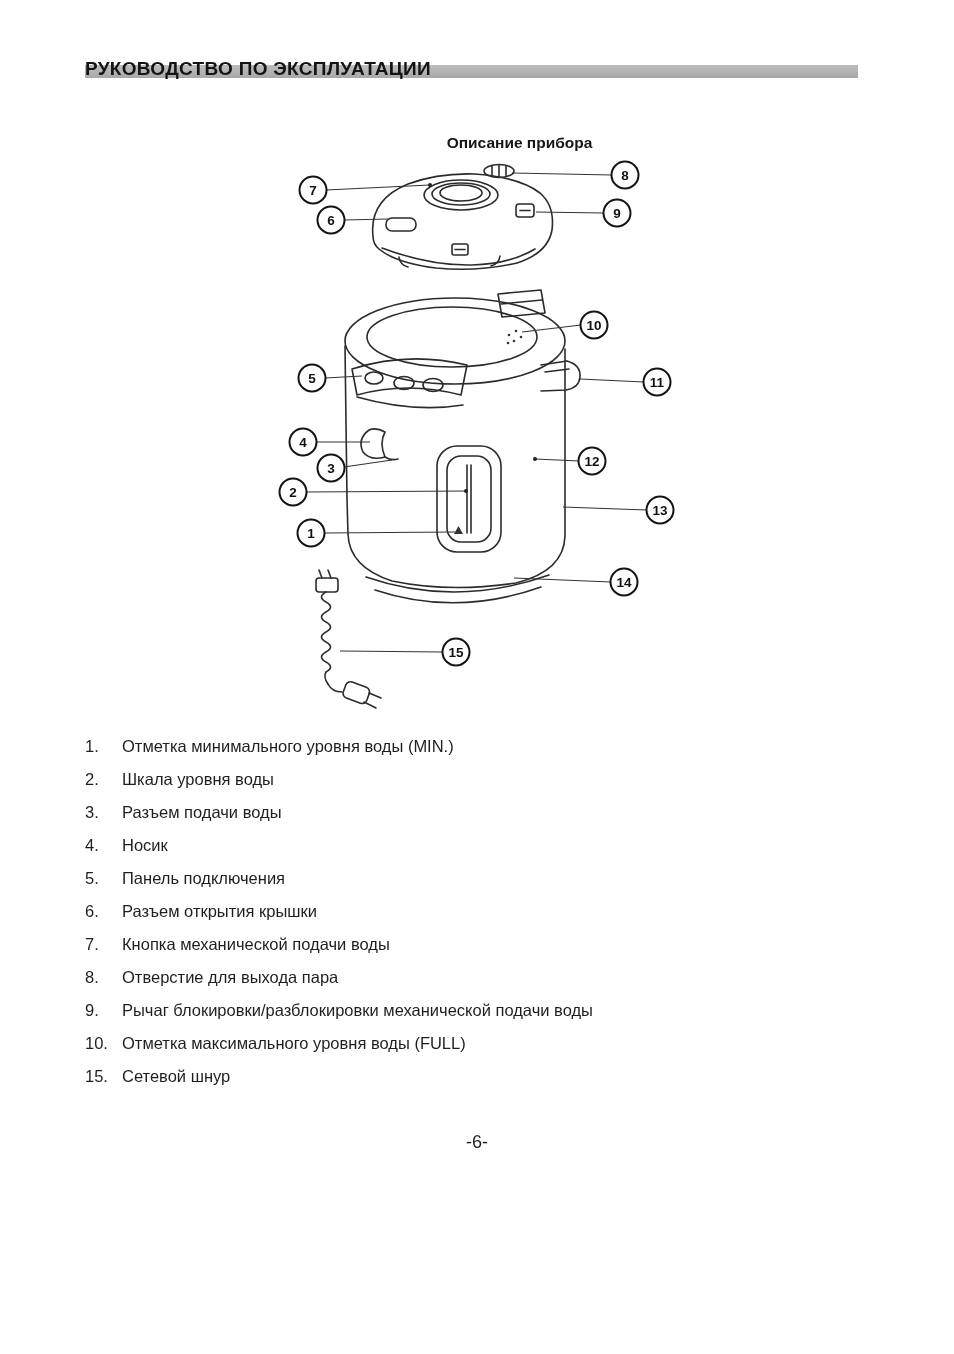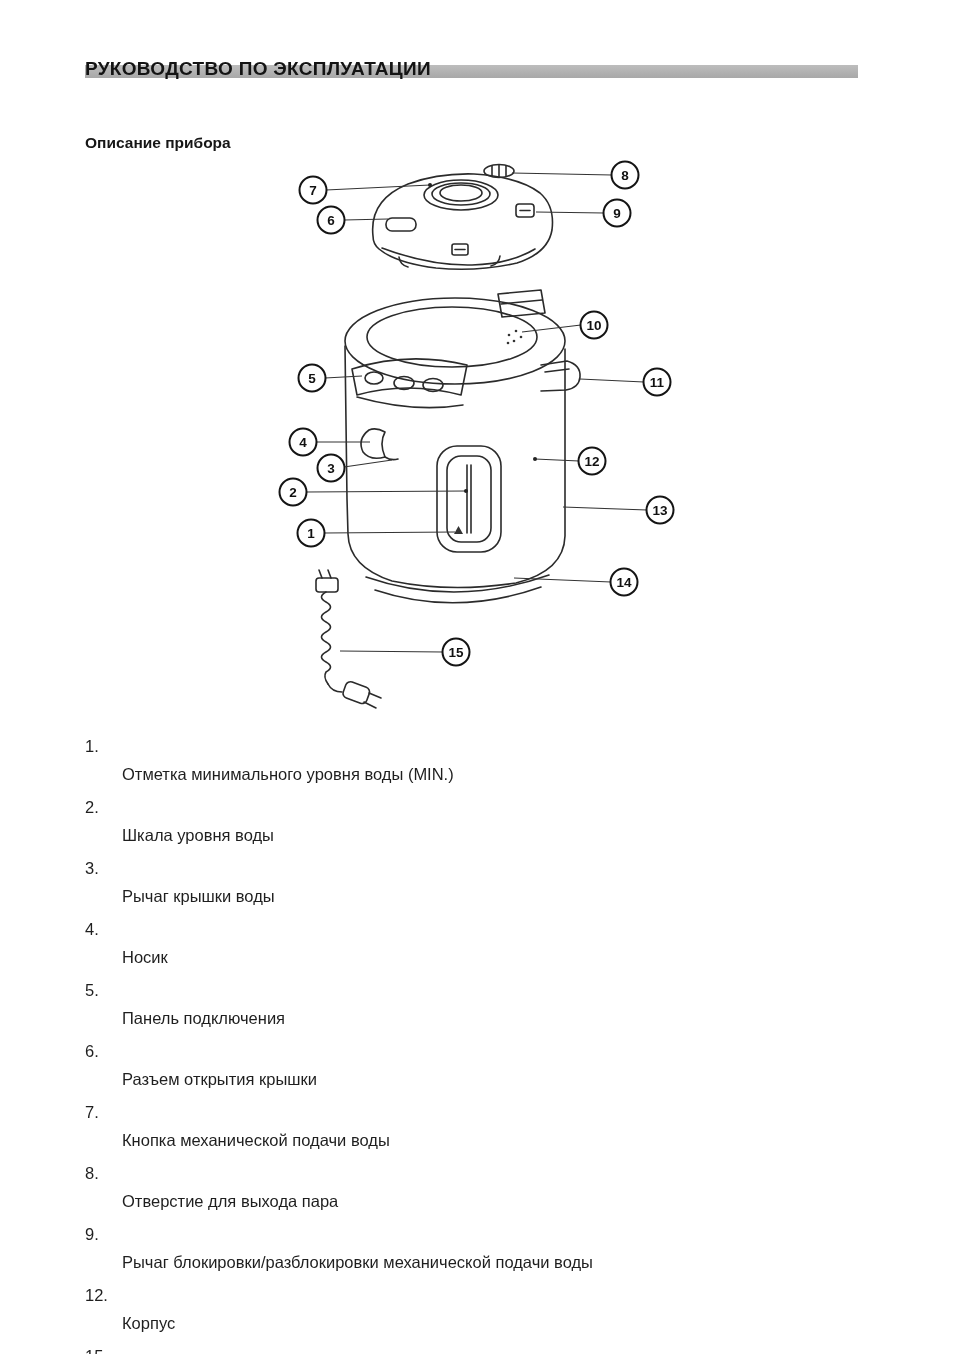--- a/index.html
+++ b/index.html
@@ -11,37 +11,37 @@
   }
   .header { position:relative; margin:58px 96px 0 85px; height:26px; }
   .header .bar {
     position:absolute; left:0; right:0; top:7px; height:13px;
     background:linear-gradient(#bdbdbd,#a8a8a8);
   }
   .header h1 {
     position:relative; font-size:19px; font-weight:700; color:#141414;
     letter-spacing:.3px; white-space:nowrap;
   }
-  .section-heading { margin:50px 0 0 85px; font-size:15.5px; font-weight:700; color:#161616; }
+  .section-heading { margin:50px 0 0 85px; font-size:15.5px; font-weight:700; color:#161616;text-align:center; }
   .diagram { position:relative; height:576px; margin-top:2px; }
   .diagram svg { position:absolute; left:270px; top:0; }
 
   svg .art { stroke:#2b2b2b; fill:none; stroke-width:1.6; stroke-linecap:round; stroke-linejoin:round; }
   svg .leaders line { stroke:#333333; stroke-width:1.1; }
   svg .leaders circle { fill:#222; stroke:none; }
   svg .callout circle { fill:#ffffff; stroke:#141414; stroke-width:2; }
   svg .callout text {
     font-family:"Liberation Sans","DejaVu Sans",sans-serif;
     font-size:13.5px; font-weight:700; fill:#111111; text-anchor:middle;
   }
 
   .parts { margin:6px 84px 0 85px; }
   .part-row { display:flex; margin-bottom:13px; font-size:16.5px; line-height:20px; color:#1f1f1f; }
   .part-num { flex:0 0 37px; }
-  .part-label { flex:1;margin-top:28px; }
+  .part-label { flex:1; }
   .footer { text-align:center; margin-top:46px; font-size:18px; color:#1f1f1f; }
 </style>
 </head>
 <body>
 
 <div class="page">
 
   <div class="header">
     <div class="bar"></div>
     <h1>РУКОВОДСТВО ПО ЭКСПЛУАТАЦИИ</h1>
@@ -201,21 +201,21 @@
     <div class="part-row">
       <span class="part-num">1.</span>
       <span class="part-label">Отметка минимального уровня воды (MIN.)</span>
     </div>
     <div class="part-row">
       <span class="part-num">2.</span>
       <span class="part-label">Шкала уровня воды</span>
     </div>
     <div class="part-row">
       <span class="part-num">3.</span>
-      <span class="part-label">Рычаг крышки воды</span>
+      <span class="part-label">Разъем подачи воды</span>
     </div>
     <div class="part-row">
       <span class="part-num">4.</span>
       <span class="part-label">Носик</span>
     </div>
     <div class="part-row">
       <span class="part-num">5.</span>
       <span class="part-label">Панель подключения</span>
     </div>
     <div class="part-row">
@@ -228,22 +228,22 @@
     </div>
     <div class="part-row">
       <span class="part-num">8.</span>
       <span class="part-label">Отверстие для выхода пара</span>
     </div>
     <div class="part-row">
       <span class="part-num">9.</span>
       <span class="part-label">Рычаг блокировки/разблокировки механической подачи воды</span>
     </div>
     <div class="part-row">
-      <span class="part-num">12.</span>
-      <span class="part-label">Корпус</span>
+      <span class="part-num">10.</span>
+      <span class="part-label">Отметка максимального уровня воды (FULL)</span>
     </div>
     <div class="part-row">
       <span class="part-num">15.</span>
       <span class="part-label">Сетевой шнур</span>
     </div>
   </div>
 
   <div class="footer">
     <span>-6-</span>
   </div>

